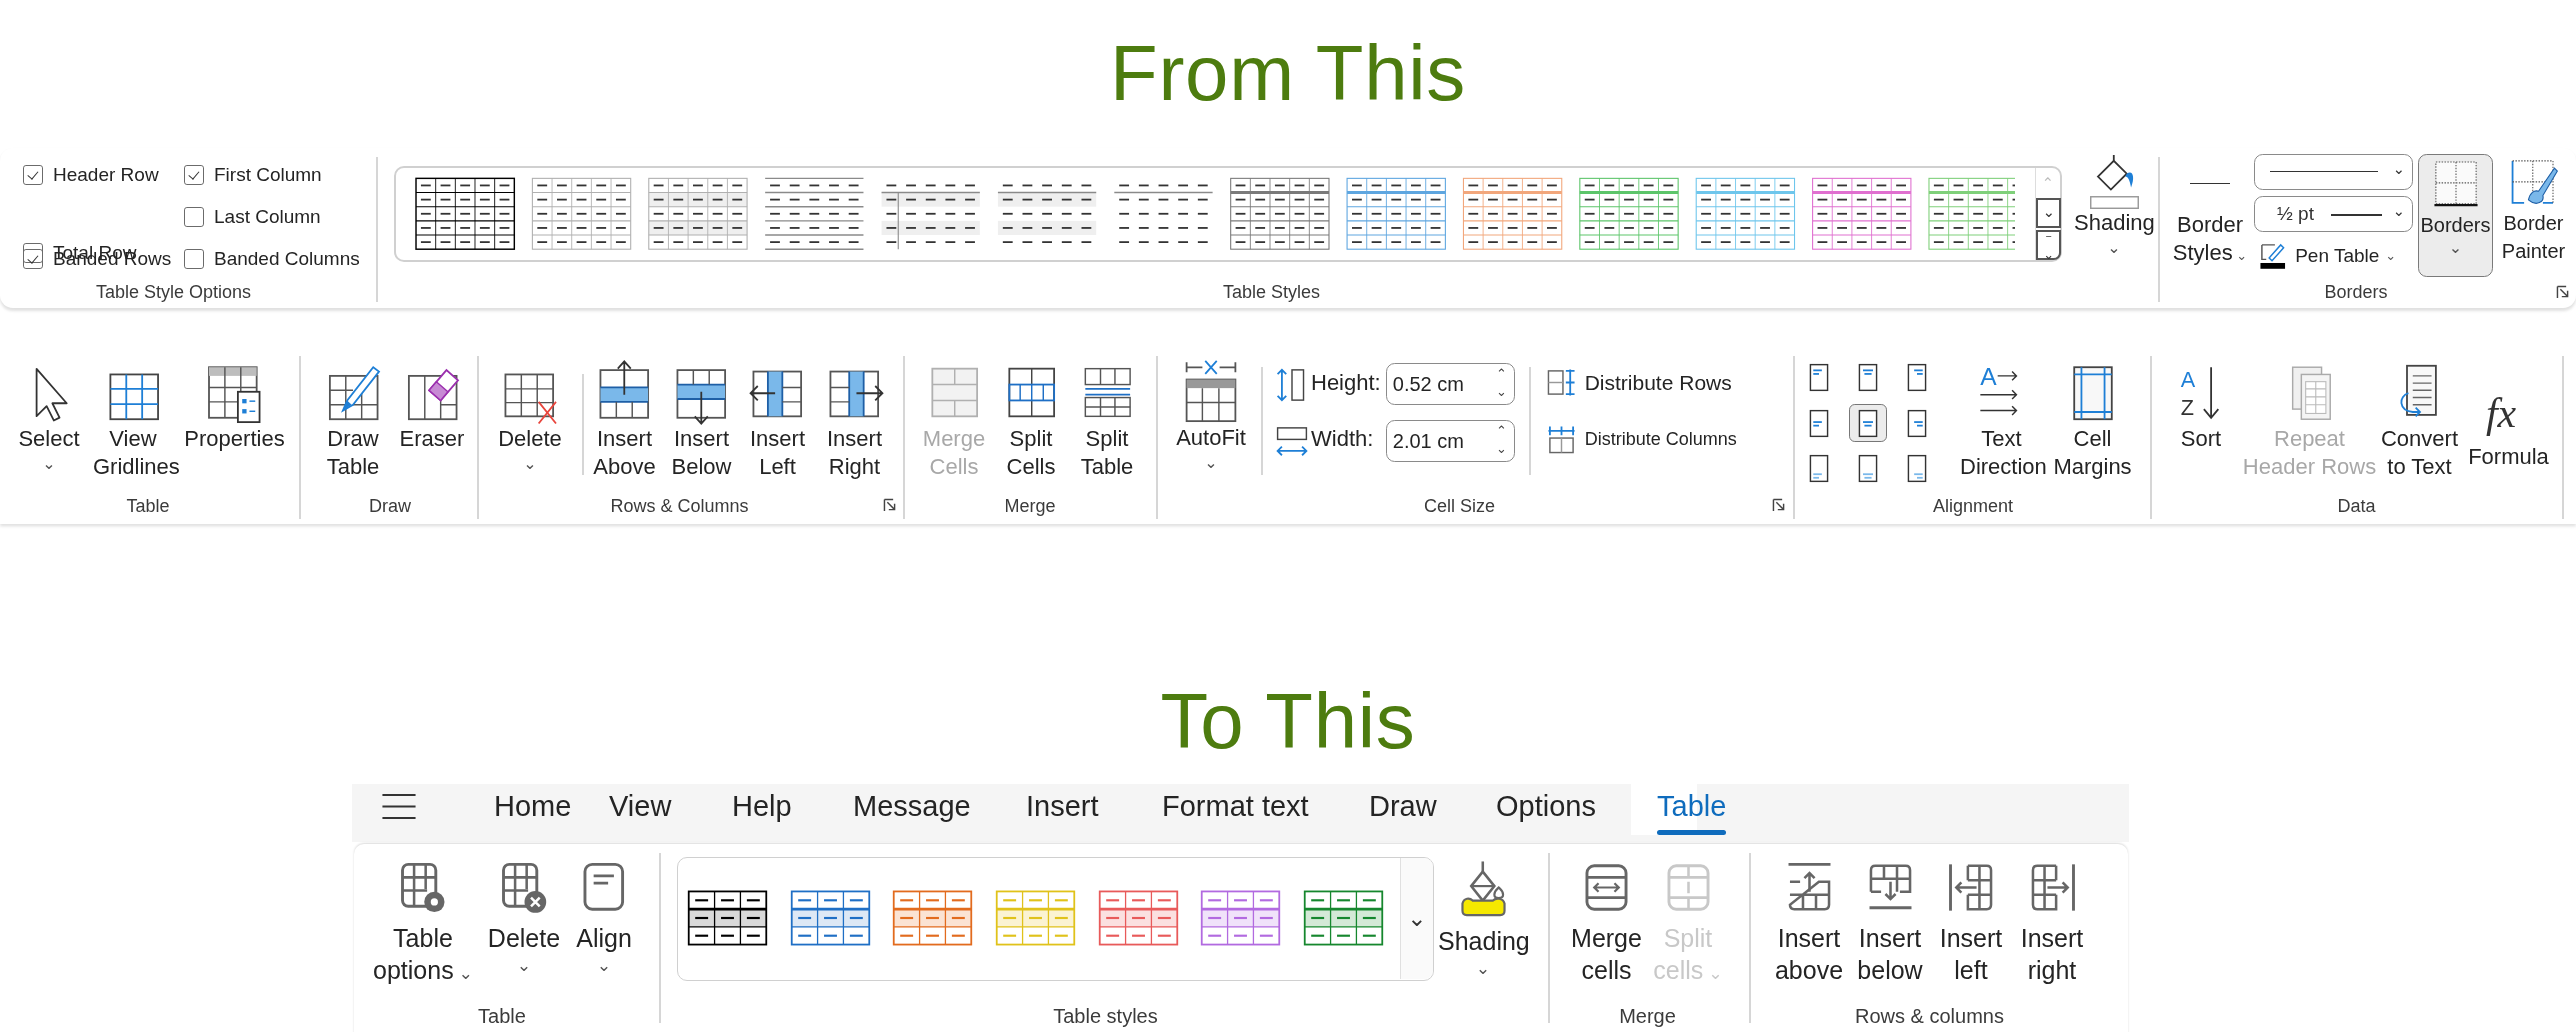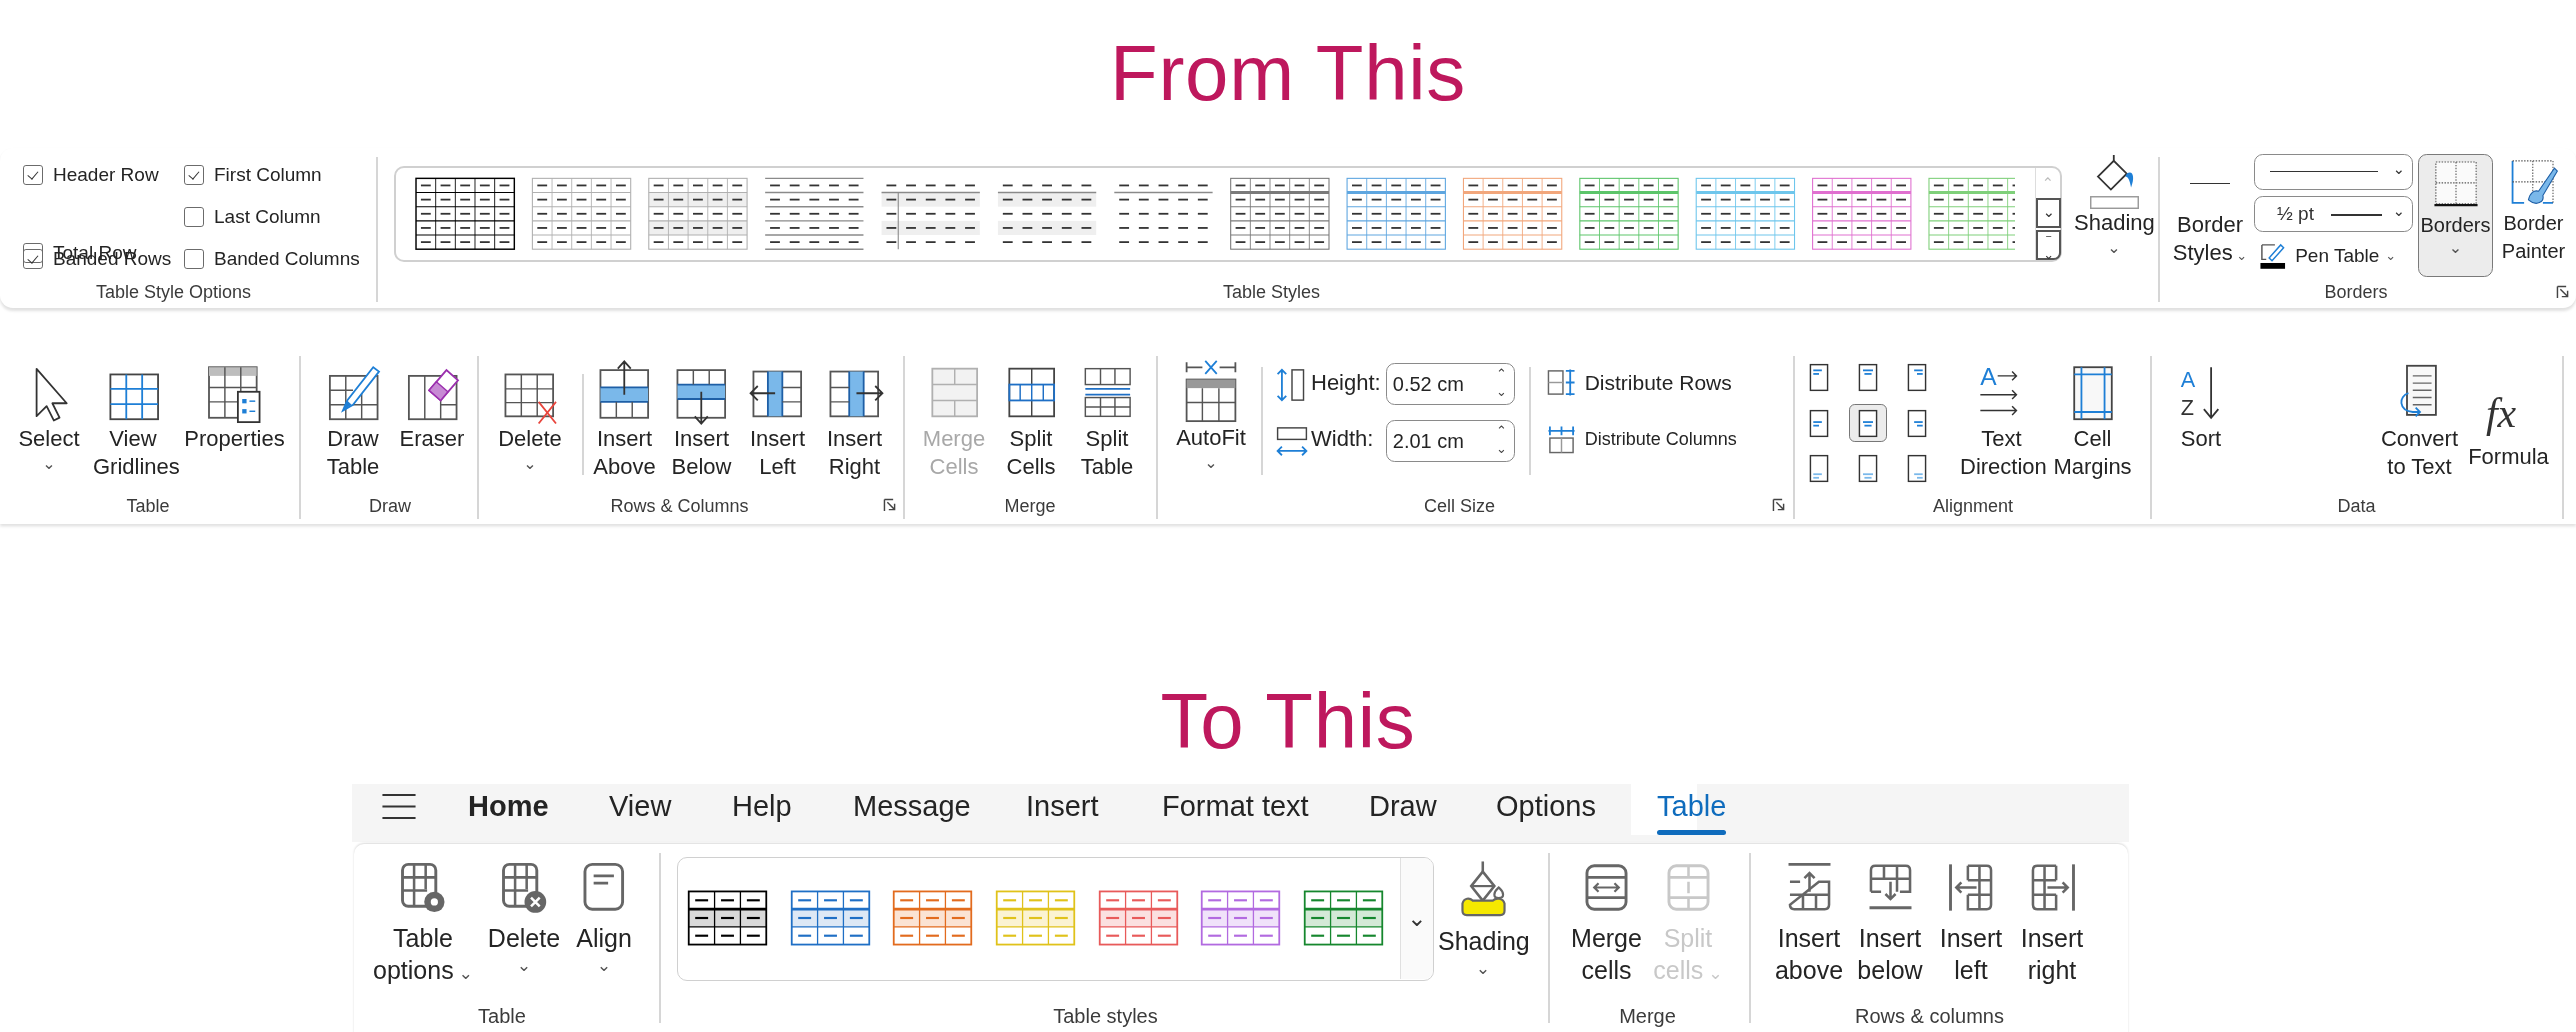--- a/index.html
+++ b/index.html
@@ -1,19 +1,19 @@
 <!DOCTYPE html>
 <html style="font-size:11.6px"><head>
 <meta charset="utf-8">
 <style>
   * { box-sizing: border-box; margin: 0; padding: 0; }
   html, body { width: 2576px; height: 1033px; background: #ffffff; overflow: hidden; }
   body { position: relative; font-family: "Liberation Sans", "DejaVu Sans", sans-serif; color: #242424; }
   .abs { position: absolute; }
-  .heading { position: absolute; left: 0; width: 100%; text-align: center; font-family: "Liberation Sans", sans-serif; font-size: 78px; color: #be185d; letter-spacing: 0.7px; }
+  .heading { position: absolute; left: 0; width: 100%; text-align: center; font-family: "Liberation Sans", sans-serif; font-size: 78px; color: #4d7c0f; letter-spacing: 0.7px; }
   .strip { position: absolute; left: 0; width: 2576px; background: #fff; border-radius: 13px; box-shadow: 0 2.9px 2.9px rgba(0,0,0,0.12); }
   .vsep { position: absolute; width: 2.2px; background: #d6d6d6; }
   .glabel { position: absolute; font-size: 18px; color: #3b3b3b; text-align: center; white-space: nowrap; }
   .btn { position: absolute; text-align: center; font-size: 22px; color: #242424; line-height: 27.5px; white-space: nowrap; }
   .btn .ic { display: block; margin: 0 auto; }
   .dis { color: #a8a8a8; }
   .chev { font-size: 16px; color: #555; display: block; line-height: 22px; }
   .cb { position: absolute; font-size: 19px; color: #242424; display: flex; align-items: center; white-space: nowrap; }
   .cb .box { width: 20px; height: 20px; border: 1.4px solid #6b6b6b; border-radius: 2.9px; margin-right: 10px; position: relative; }
   .cb .box.on::after { content: ""; position: absolute; left: 5.8px; top: 2.9px; width: 5px; height: 8.7px; border-right: 1.4px solid #333; border-bottom: 1.4px solid #333; transform: rotate(40deg); }
@@ -910,20 +910,30 @@
   <div class="vsep" style="left:2150px;top:18px;height:163px;"></div>
 
   <div class="btn" style="left:2165px;top:22px;width:72px;">
     <svg class="ic" width="58" height="65" viewBox="0 0 80 90" style="font-size:30px">
       <text x="12" y="38" font-size="30" fill="#1e7fd6" font-family="Liberation Sans, sans-serif">A</text>
       <text x="12" y="76" font-size="30" fill="#333" font-family="Liberation Sans, sans-serif">Z</text>
       <path d="M54 10 L54 80 M44 68 L54 80 L64 68" stroke="#333" stroke-width="2.5" fill="none"></path>
     </svg>
     <span>Sort</span>
   </div>
+  <div class="btn dis" style="left:2241px;top:22px;width:137px;">
+    <svg class="ic" width="58" height="65" viewBox="0 0 80 90">
+      <rect x="16" y="10" width="40" height="58" fill="#f0f0f0" stroke="#aaa" stroke-width="2"></rect>
+      <rect x="28" y="20" width="40" height="62" fill="#f4f4f4" stroke="#aaa" stroke-width="2"></rect>
+      <rect x="34" y="30" width="28" height="44" fill="#fff" stroke="#bbb" stroke-width="1.5"></rect>
+      <path d="M34 40 L62 40 M34 51 L62 51 M34 62 L62 62 M48 30 L48 74" stroke="#bbb" stroke-width="1.5"></path>
+    </svg>
+    <span style="display:block">Repeat</span>
+    <span>Header Rows</span>
+  </div>
   <div class="btn" style="left:2378px;top:22px;width:83px;">
     <svg class="ic" width="58" height="65" viewBox="0 0 80 90">
       <rect x="22" y="8" width="40" height="68" fill="#f8f8f8" stroke="#444" stroke-width="2.5"></rect>
       <path d="M30 22 L56 22 M30 32 L56 32 M30 42 L56 42 M30 52 L56 52 M30 62 L56 62" stroke="#666" stroke-width="2"></path>
       <path d="M24 46 C10 50 10 70 30 72 L40 72 M34 66 L40 72 L34 78" stroke="#1e7fd6" stroke-width="2.5" fill="none"></path>
     </svg>
     <span style="display:block">Convert</span>
     <span>to Text</span>
   </div>
   <div class="btn" style="left:2465px;top:40px;width:87px;text-align:center;">
@@ -937,21 +947,21 @@
 </div>
 
 <div class="heading" style="top:676px;">To This</div>
 
 <div class="tabbar"></div>
 <div class="abs" style="left:381px;top:792px;">
   <svg width="36" height="29" viewBox="0 0 50 40">
     <path d="M2 4 L48 4 M2 20 L48 20 M2 36 L48 36" stroke="#333" stroke-width="3"></path>
   </svg>
 </div>
-<div class="tab" style="left:468px;font-weight:bold;">Home</div>
+<div class="tab" style="left:494px;">Home</div>
 <div class="tab" style="left:609px;">View</div>
 <div class="tab" style="left:732px;">Help</div>
 <div class="tab" style="left:853px;">Message</div>
 <div class="tab" style="left:1026px;">Insert</div>
 <div class="tab" style="left:1162px;">Format text</div>
 <div class="tab" style="left:1369px;">Draw</div>
 <div class="tab" style="left:1496px;">Options</div>
 <div class="abs" style="left:1631px;top:784px;width:66px;height:51px;background:#fff;"></div>
 <div class="tab active" style="left:1657px;">Table</div>
 <div class="abs" style="left:1657px;top:830px;width:69px;height:5px;background:#0f6cbd;border-radius:2.9px;"></div>

